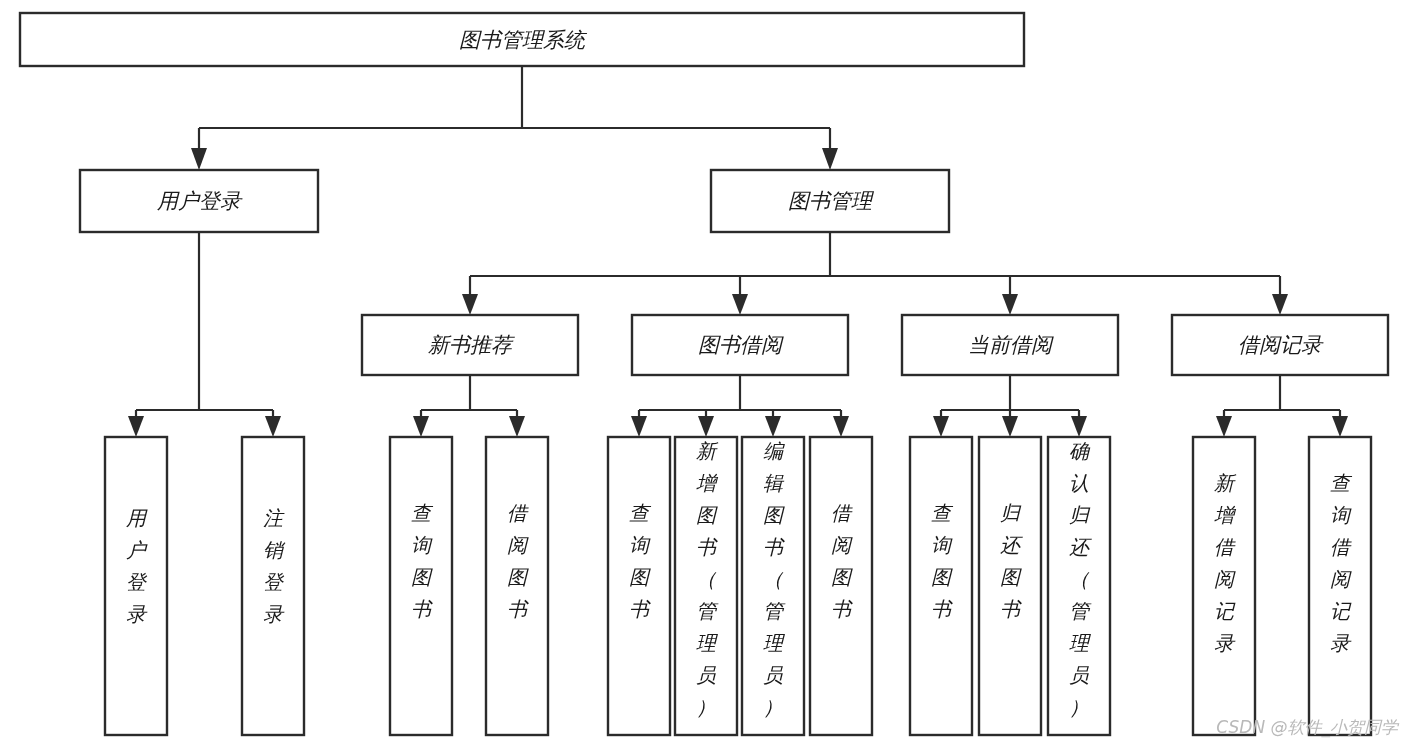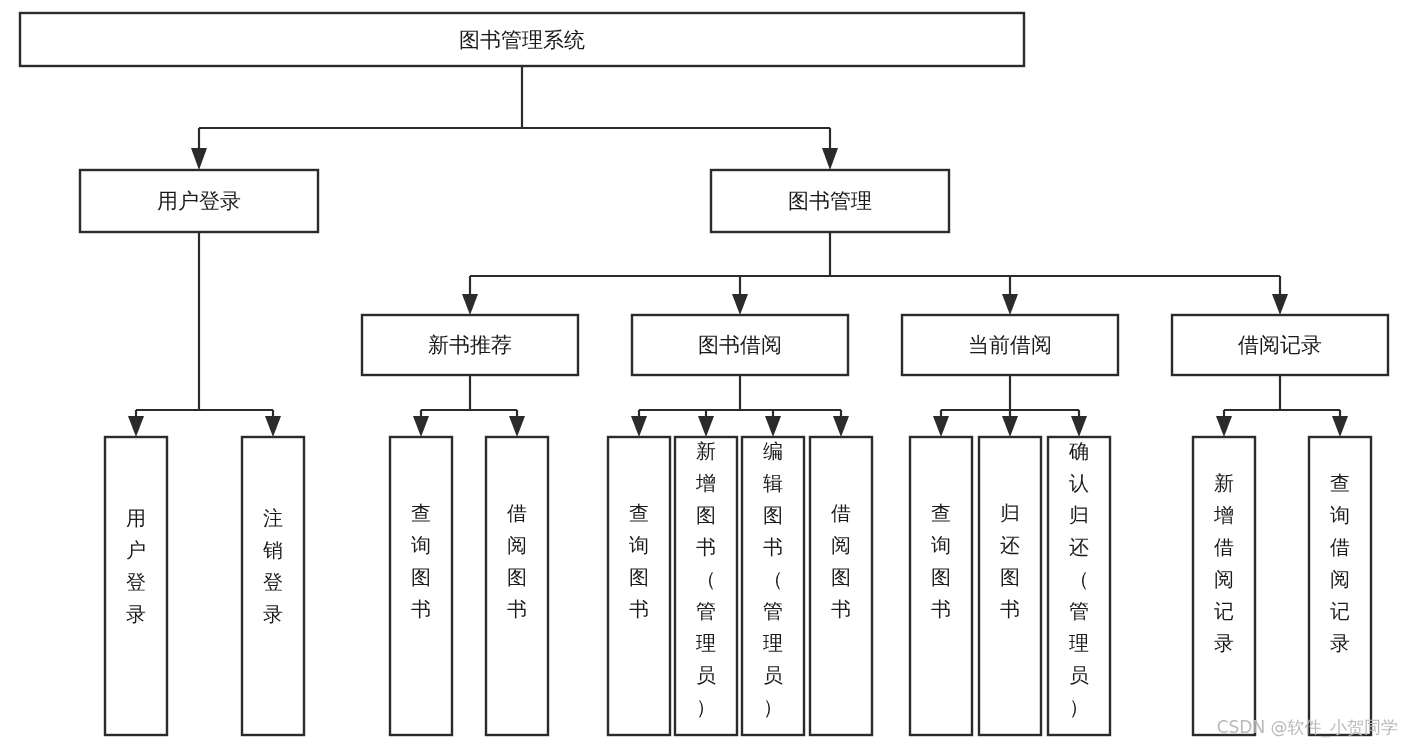--- a/index.html
+++ b/index.html
@@ -12,20 +12,21 @@
     width: 1405px;
     height: 747px;
     font-family: "DejaVu Sans", "Liberation Sans", sans-serif;
     overflow: hidden;
   }
   #diagram-root {
     position: relative;
     width: 1405px;
     height: 747px;
     background: #ffffff;
+    font-style: italic;
   }
   svg.diagram-canvas {
     position: absolute;
     top: 0;
     left: 0;
     width: 1405px;
     height: 747px;
     display: block;
   }
   .node-box {

